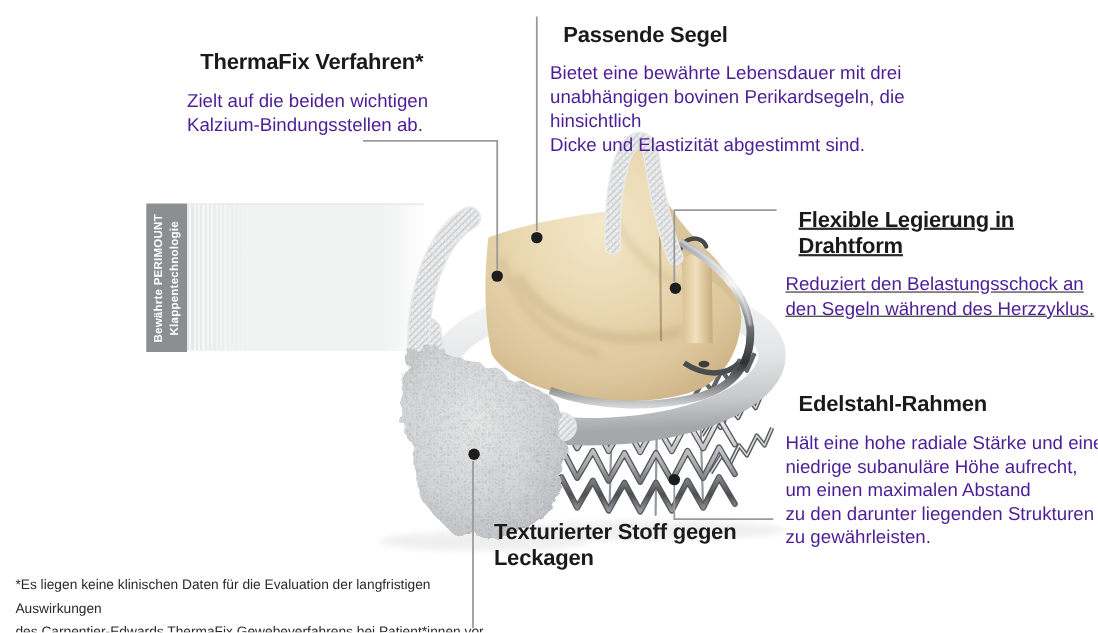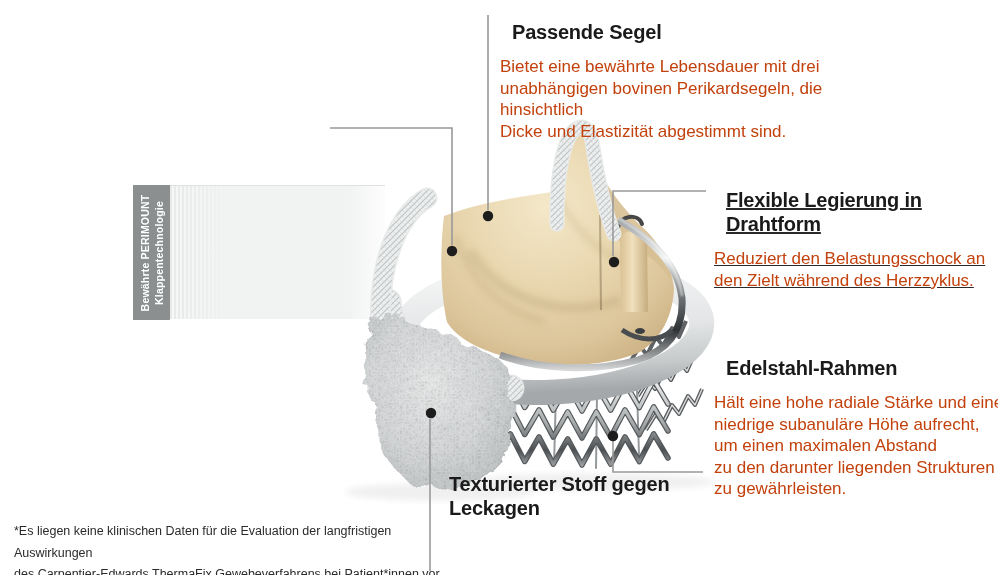--- a/index.html
+++ b/index.html
@@ -14,21 +14,21 @@
   
   .badge{position:absolute;left:133px;top:185px;width:37px;height:135px;background:#8b8f90;}
   .badge-rot{position:absolute;left:50%;top:50%;width:135px;
              transform:translate(-50%,-50%) rotate(-90deg);
              text-align:center;color:#ffffff;font-size:10.5px;font-weight:bold;
              line-height:13.5px;letter-spacing:.2px;white-space:nowrap;}
   svg.art{position:absolute;left:0;top:0;}
   
   .tb{position:absolute;}
   .tb h3{margin:12px;font-size:20px;line-height:24px;font-weight:bold;color:#1a1a1a;letter-spacing:-.2px;}
-  .tb p{margin:5px 0 0;font-size:17px;line-height:21.5px;color:#c2410c;white-space:pre-line;}
+  .tb p{margin:5px 0 0;font-size:17px;line-height:21.5px;color:#4c1d95;white-space:pre-line;}
   .tb-thermafix{left:170px;top:33px;width:250px;}
   .tb-passende{left:500px;top:8px;width:410px;}
   .tb-flexible{left:714px;top:176px;width:282px;text-decoration:underline;}
   .tb-edelstahl{left:714px;top:344px;width:292px;}
   .tb-textur{left:437px;top:460px;width:320px;}
   .footnote{position:absolute;left:14px;top:521px;width:440px;font-size:12.5px;
             line-height:21.5px;color:#2a2a2a;white-space:pre-line;}
 </style>
 </head>
 <body>
@@ -182,32 +182,37 @@
     </g>
     <g fill="#1d1d1d">
       <circle cx="452" cy="251" r="5.2"></circle>
       <circle cx="488" cy="216" r="5.2"></circle>
       <circle cx="614" cy="262" r="5.2"></circle>
       <circle cx="613" cy="436" r="5.2"></circle>
       <circle cx="431" cy="413" r="5.2"></circle>
     </g>
   </svg>
 
+  <div class="tb tb-thermafix">
+    <h3>ThermaFix Verfahren*</h3>
+    <p>Zielt auf die beiden wichtigen
+Kalzium-Bindungsstellen ab.</p>
+  </div>
 
   <div class="tb tb-passende">
     <h3>Passende Segel</h3>
     <p>Bietet eine bewährte Lebensdauer mit drei
 unabhängigen bovinen Perikardsegeln, die hinsichtlich
 Dicke und Elastizität abgestimmt sind.</p>
   </div>
 
   <div class="tb tb-flexible">
     <h3>Flexible Legierung in Drahtform</h3>
     <p>Reduziert den Belastungsschock an
-den Zielt während des Herzzyklus.</p>
+den Segeln während des Herzzyklus.</p>
   </div>
 
   <div class="tb tb-edelstahl">
     <h3>Edelstahl-Rahmen</h3>
     <p>Hält eine hohe radiale Stärke und eine
 niedrige subanuläre Höhe aufrecht,
 um einen maximalen Abstand
 zu den darunter liegenden Strukturen
 zu gewährleisten.</p>
   </div>

